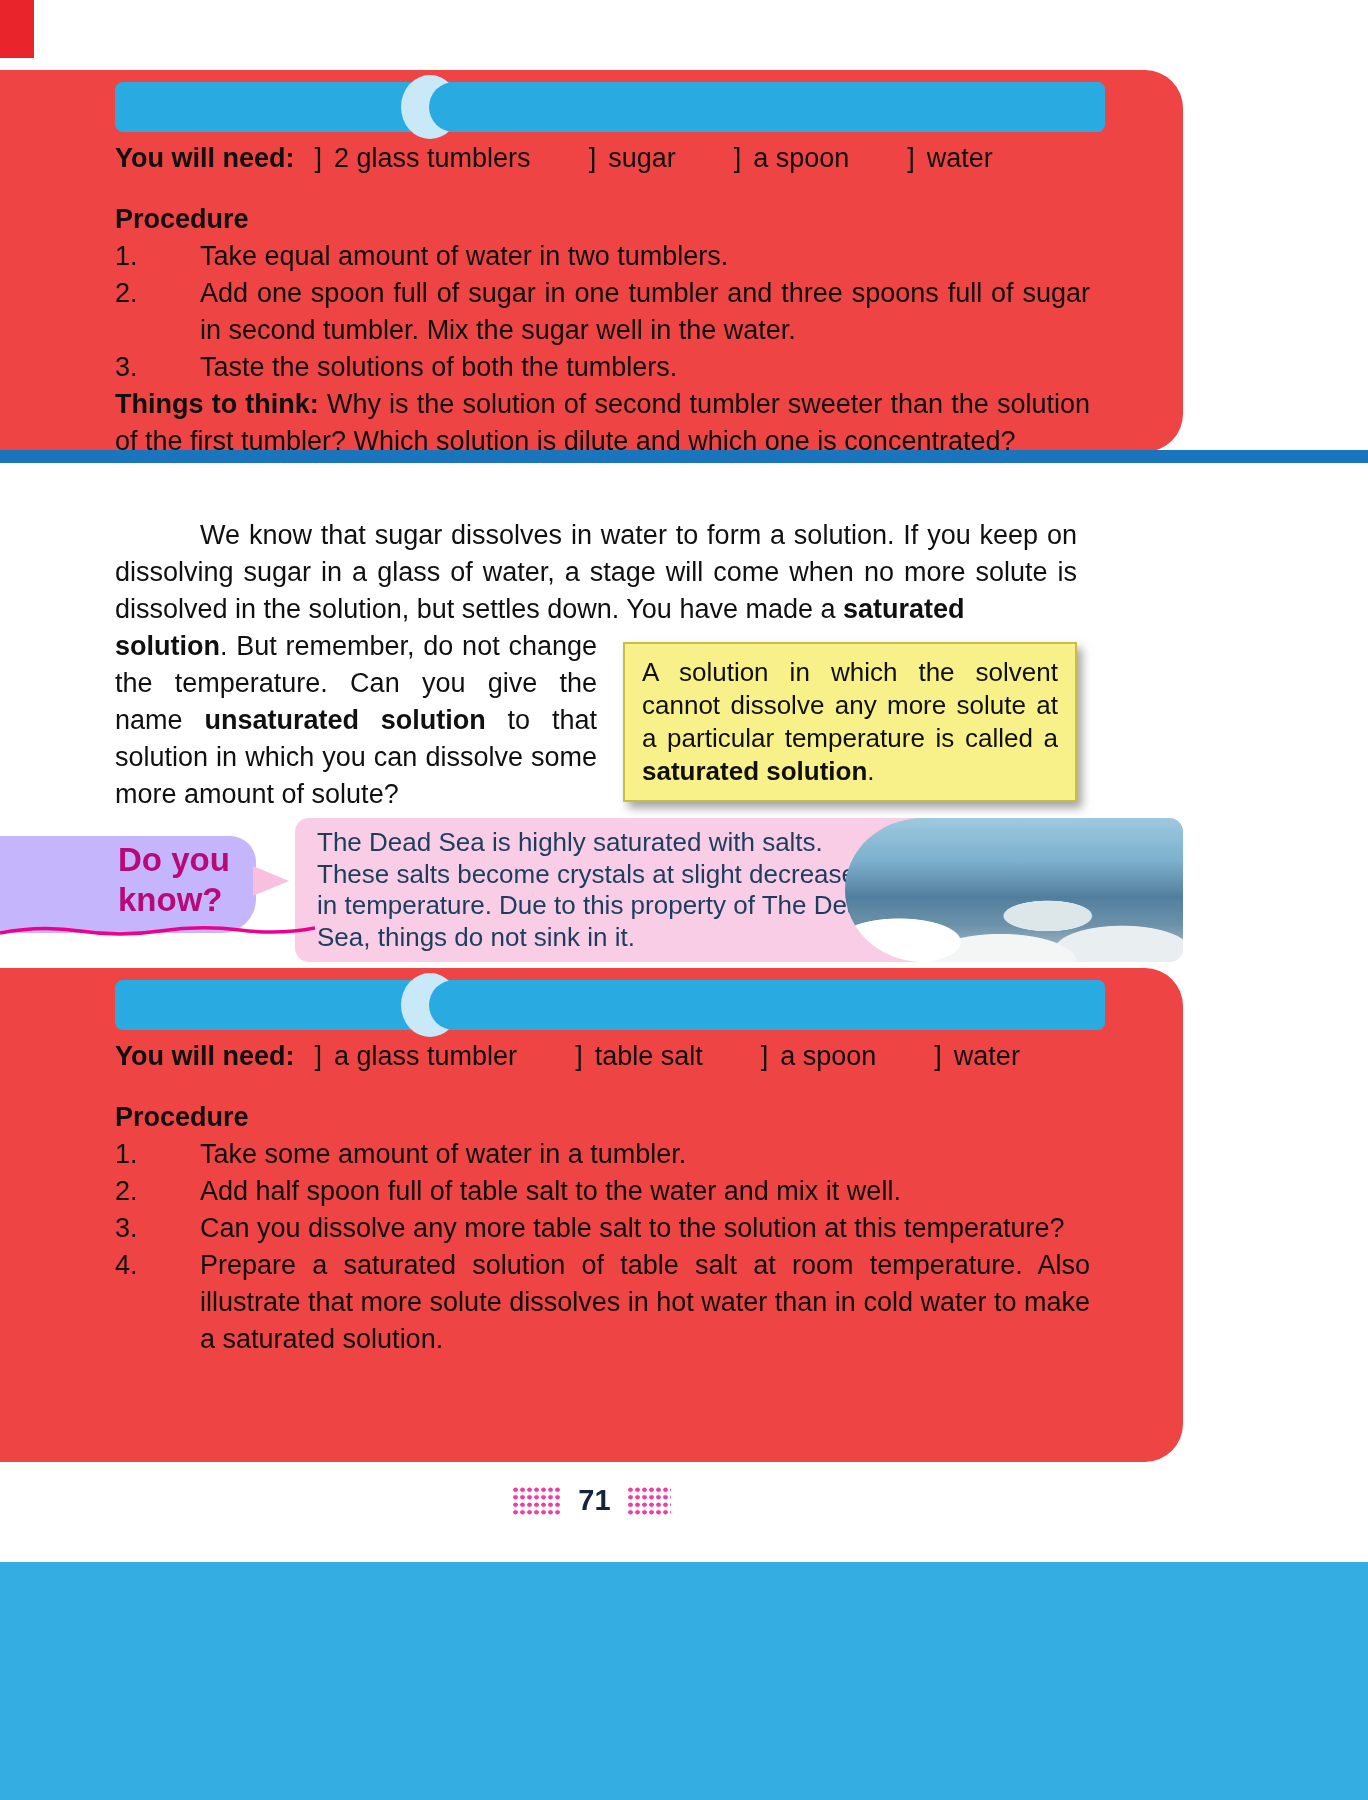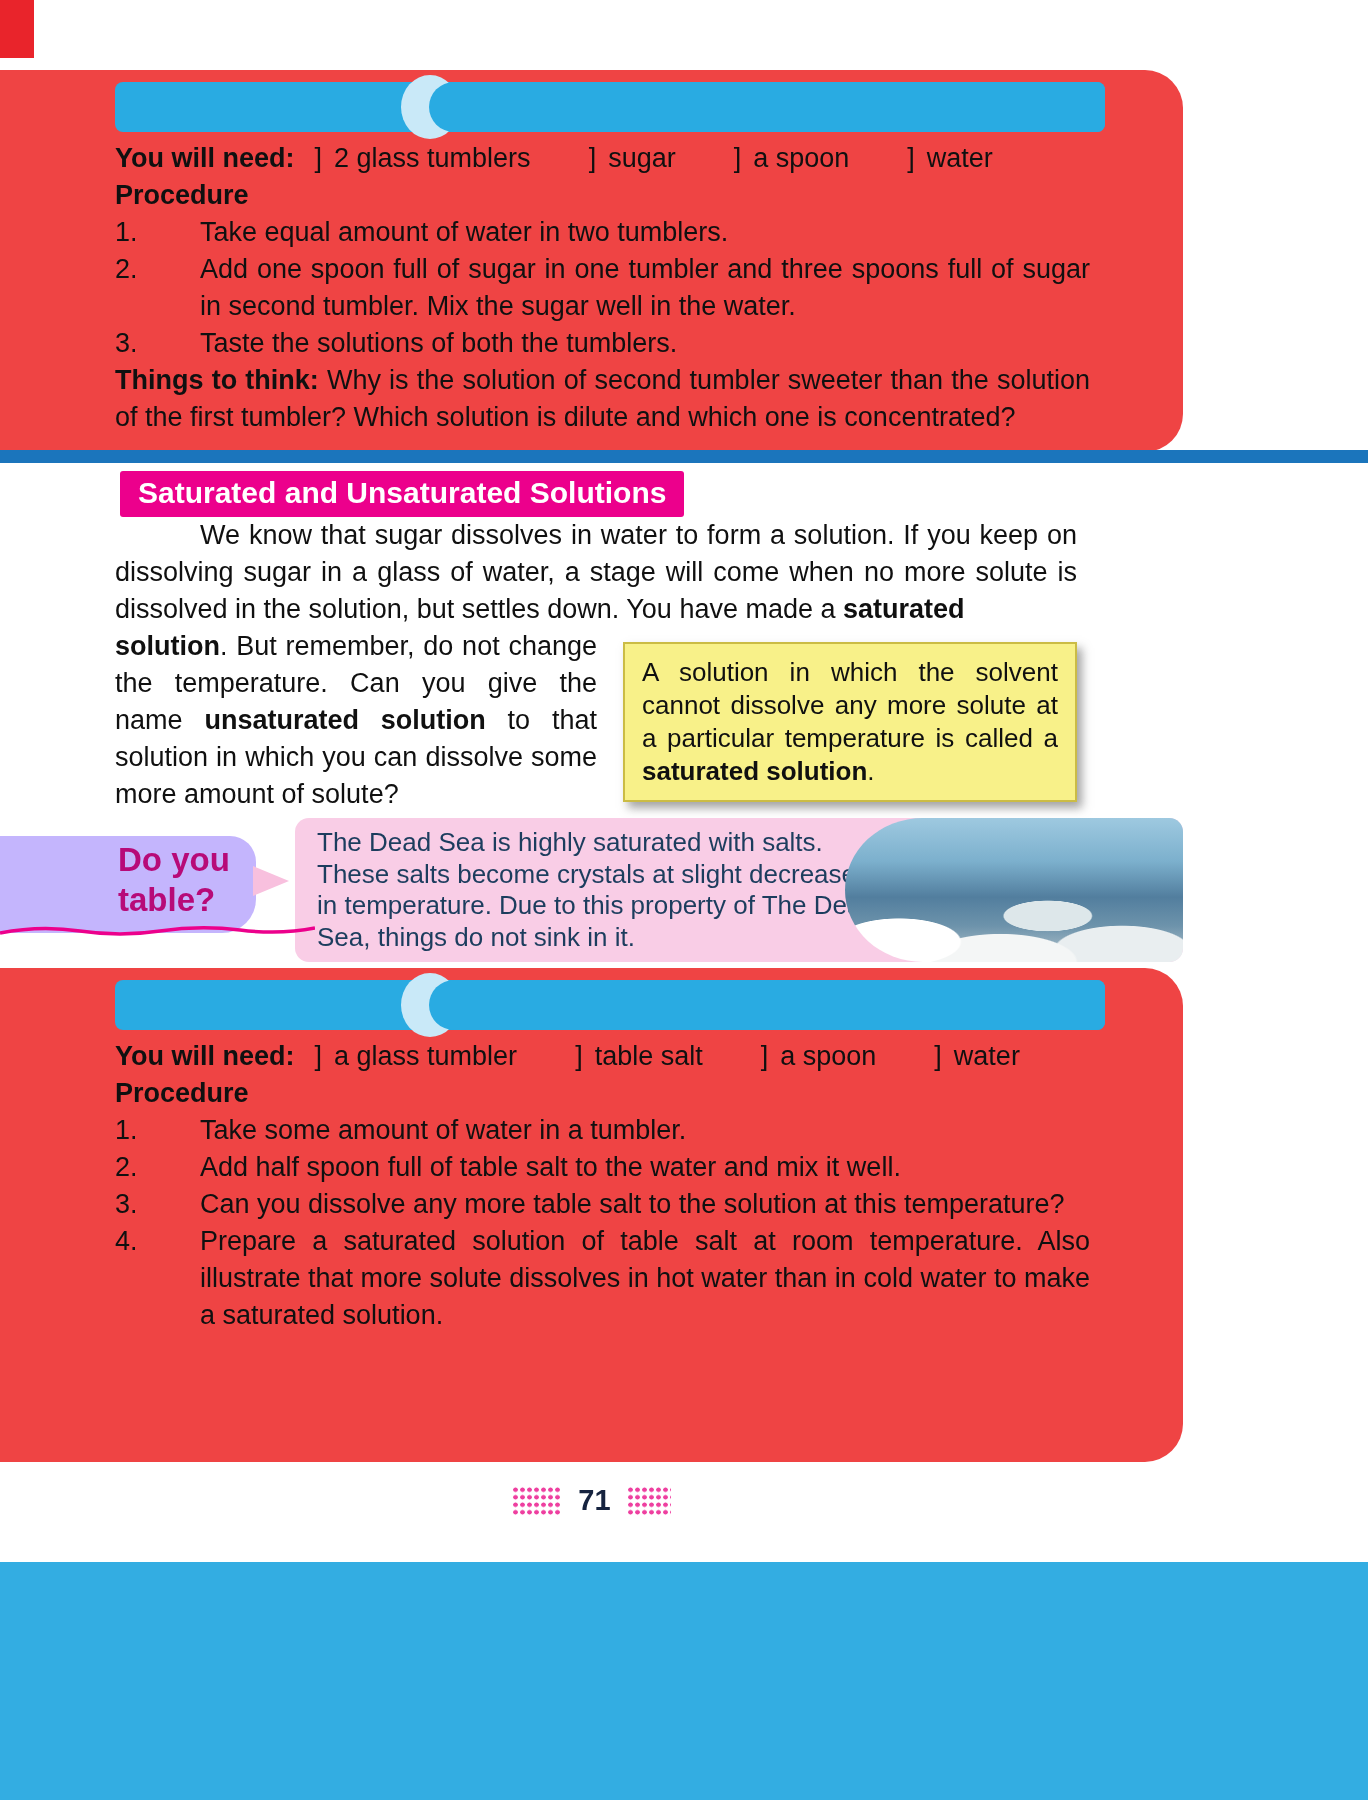--- a/index.html
+++ b/index.html
@@ -22,21 +22,21 @@
   .bar-right { position:absolute; left:314px; top:0; right:0; height:50px; background:#29abe2; border-radius:25px 8px 8px 25px; }
 
   .panel-content { position:relative; padding:70px 93px 0 115px; font-size:27px; line-height:37px; }
 
   .need-row { display:flex; align-items:baseline; white-space:nowrap; }
   .need-label { font-weight:bold; }
   .need-items { display:flex; gap:58px; margin-left:20px; }
   .need-item { display:flex; align-items:baseline; }
   .marker { margin-right:12px; }
 
-  .procedure { font-weight:bold; }
+  .procedure { font-weight:bold;margin-top:24px; }
 
   .step { display:flex; }
   .step-num { width:85px; flex:none; }
   .step-body { flex:1; text-align:justify; }
 
   .note { text-align:justify; }
   .seg-bold { font-weight:bold; }
 
   .divider { position:absolute; left:0; top:450px; width:1368px; height:13px; background:#1b75bc; }
 
@@ -151,38 +151,37 @@
             <div></div>
           </div>
         </div>
         </div>
       <div class="note"><span class="seg-bold">Things to think: </span><span>Why is the solution of second tumbler sweeter than the solution of the first tumbler? Which solution is dilute and which one is concentrated?</span></div>
     </div>
   </div>
 
   <div class="divider"></div>
 
-  <div class="section-title">Saturated and Unsaturated Solutions</div>
 
   <div class="para-top"><span>We know that sugar dissolves in water to form a solution. If you keep on dissolving sugar in a glass of water, a stage will come when no more solute is dissolved in the solution, but settles down. You have made a </span><span class="seg-bold">saturated</span></div>
 
   <div class="para-row">
     <div class="para-left"><span class="seg-bold">solution</span><span>. But remember, do not change the temperature. Can you give the name </span><span class="seg-bold">unsaturated solution</span><span> to that solution in which you can dissolve some more amount of solute?</span></div>
     <div class="callout"><span>A solution in which the solvent cannot dissolve any more solute at a particular temperature is called a </span><span class="seg-bold">saturated solution</span><span>.</span></div>
   </div>
 
   <div class="pink-panel">
     <div class="dyk-note">The Dead Sea is highly saturated with salts. These salts become crystals at slight decrease in temperature. Due to this property of The Dead Sea, things do not sink in it.</div>
     <div class="photo"></div>
   </div>
   <div class="dyk-bubble">
     <div class="tail"></div>
     <div class="dyk-text">
       <div>Do you</div>
-      <div>table?</div>
+      <div>know?</div>
     </div>
   </div>
   <svg class="squiggle" width="315" height="16" viewBox="0 0 315 16">
     <path d="M0,11 Q40,3 80,9 T160,9 T240,8 T315,6" stroke="#ec008c" stroke-width="3.5" fill="none"></path>
   </svg>
 
   <div class="panel panel2">
     <div class="activity-bar">
       <div class="bar-main"></div>
       <div class="bar-notch"></div>

